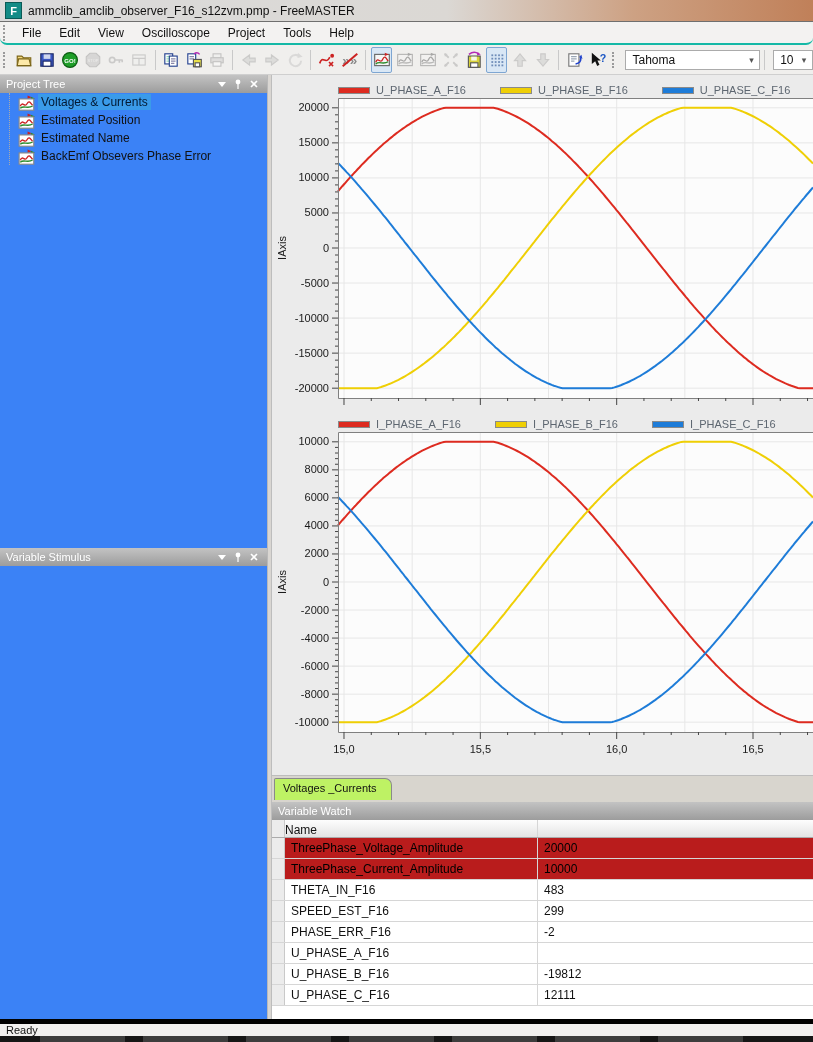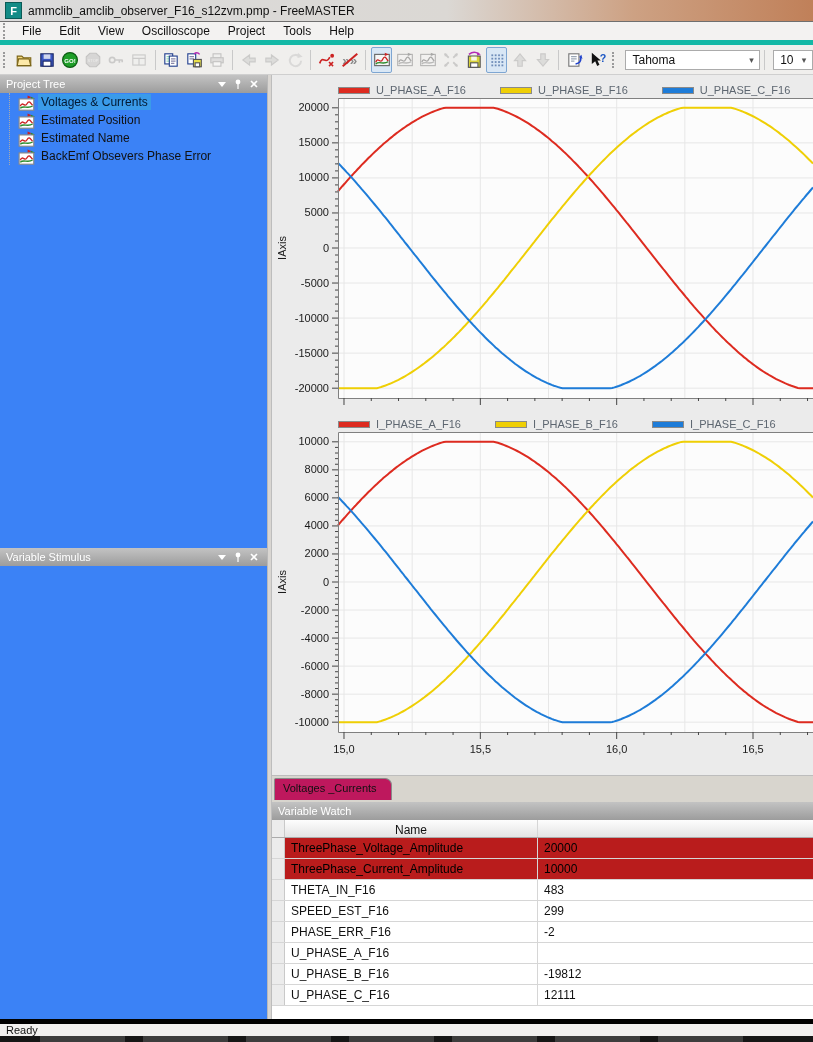--- a/index.html
+++ b/index.html
@@ -5,21 +5,21 @@
   html,body{margin:0;padding:0;background:#555;}
   .window{position:relative;width:813px;height:1042px;background:#F0EFED;overflow:hidden;
     font-family:"Liberation Sans",sans-serif;font-size:12px;color:#111;}
   
   .titlebar{position:absolute;left:0;top:0;width:813px;height:22px;
     background:linear-gradient(90deg,#DBDBDB 0%,#DBD8D4 55%,#CDA183 78%,#C08059 100%);
     display:flex;align-items:center;border-bottom:1px solid #6f6f6f;box-sizing:border-box;}
   .appicon{width:15px;height:15px;margin:0 6px 0 5px;background:#128B86;color:#fff;
     font-weight:bold;font-size:11px;display:flex;align-items:center;justify-content:center;border:1px solid #0a5a56;}
   .menubar{position:absolute;left:0;top:22px;width:813px;height:23px;background:#F3F2F1;
-    display:flex;align-items:center;border-bottom:5px solid #14b8a6;box-sizing:border-box;}
+    display:flex;align-items:center;border-bottom:2px solid #14b8a6;box-sizing:border-box;border-radius:7px;}
   .grip{width:3px;height:16px;margin:0 5px 0 3px;border-left:2px dotted #9a9a9a;}
   .menuitem{padding:3px 9px;cursor:default;}
   .toolbar{position:absolute;left:0;top:45px;width:813px;height:30px;background:#F0EFED;
     display:flex;align-items:center;border-bottom:1px solid #CFCFCF;box-sizing:border-box;}
   .tbtn{width:24px;height:24px;display:flex;align-items:center;justify-content:center;margin:0 1px;border:1px solid transparent;border-radius:2px;}
   .tbtn.disabled{opacity:.42;filter:grayscale(1);}
   .tbtn.active{background:#D9E7F5;border:1px solid #7EA6D2;}
   .tsep{width:1px;height:20px;background:#C9C9C9;margin:0 4px;}
   .combo{height:20px;background:#fff;border:1px solid #ABABAB;display:flex;align-items:center;
     justify-content:space-between;padding-left:6px;box-sizing:border-box;margin-left:4px;}
@@ -41,31 +41,31 @@
   
   .scope{position:absolute;left:272px;top:75px;width:541px;height:700px;background:#EBEBEB;}
   .chartblock{position:absolute;left:0;width:541px;}
   .legend{display:flex;gap:34px;margin-left:66px;height:16px;align-items:center;}
   .legitem{display:flex;align-items:center;gap:6px;}
   .legbar{width:30px;height:5px;border:1px solid #8a8a8a;box-sizing:content-box;}
   .leglab{font-size:11px;color:#5d6670;}
   .chartsvg{display:block;}
   
   .tabbar{position:absolute;left:272px;top:775px;width:541px;height:27px;background:#D8D5CE;border-top:1px solid #BDBDBD;box-sizing:border-box;}
-  .tab{position:absolute;left:2px;top:2px;height:22px;background:#be185d;border:1px solid #8a8a8a;border-bottom:none;
+  .tab{position:absolute;left:2px;top:2px;height:22px;background:#bef264;border:1px solid #8a8a8a;border-bottom:none;
     border-radius:2px 7px 0 0;padding:3px 14px 0 8px;box-sizing:border-box;font-size:11px;}
   
   .watchhdr{position:absolute;left:272px;top:802px;width:541px;}
   .watch{position:absolute;left:272px;top:820px;width:541px;height:199px;background:#fff;overflow:hidden;font-size:12px;}
   .wrow{display:flex;height:21px;border-bottom:1px solid #D6D6D6;box-sizing:border-box;}
   .wrow.hdr{height:18px;background:linear-gradient(#FDFDFD,#E4E4E4);border-bottom:1px solid #ABABAB;}
   .wc0{width:13px;background:#ECECEC;border-right:1px solid #C9C9C9;flex:0 0 auto;box-sizing:border-box;}
   .wc1{width:253px;border-right:1px solid #D6D6D6;padding:3px 0 0 6px;box-sizing:border-box;overflow:hidden;}
   .wc2{flex:1;padding:3px 0 0 6px;box-sizing:border-box;overflow:hidden;}
-  .wrow.hdr .wc1{text-align:center;padding-left:0;}
+  .wrow.hdr .wc1{padding-left:0;}
   .wrow.green .wc1,.wrow.green .wc2{background:#b91c1c;color:#000;}
   
   .statusbar{position:absolute;left:0;top:1019px;width:813px;height:17px;background:#F1F0EF;
     border-top:5px solid #000000;box-sizing:border-box;display:flex;align-items:center;padding-left:6px;font-size:11px;}
   .taskbar{position:absolute;left:0;top:1036px;width:813px;height:6px;background:#161616;display:flex;gap:18px;padding-left:40px;}
   .taskbar span{width:85px;height:6px;background:#3d3d3d;}
 </style>
 </head>
 <body>
 

